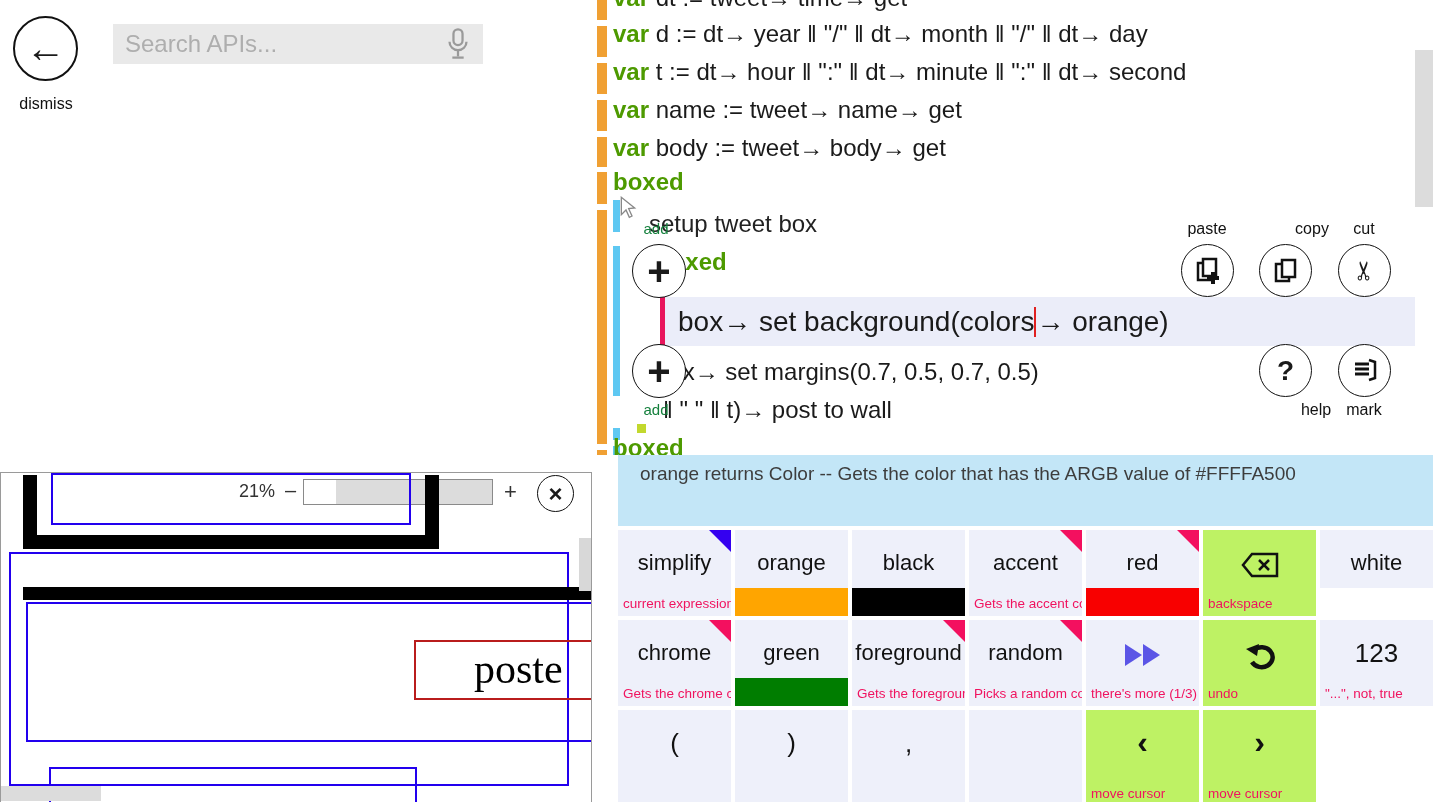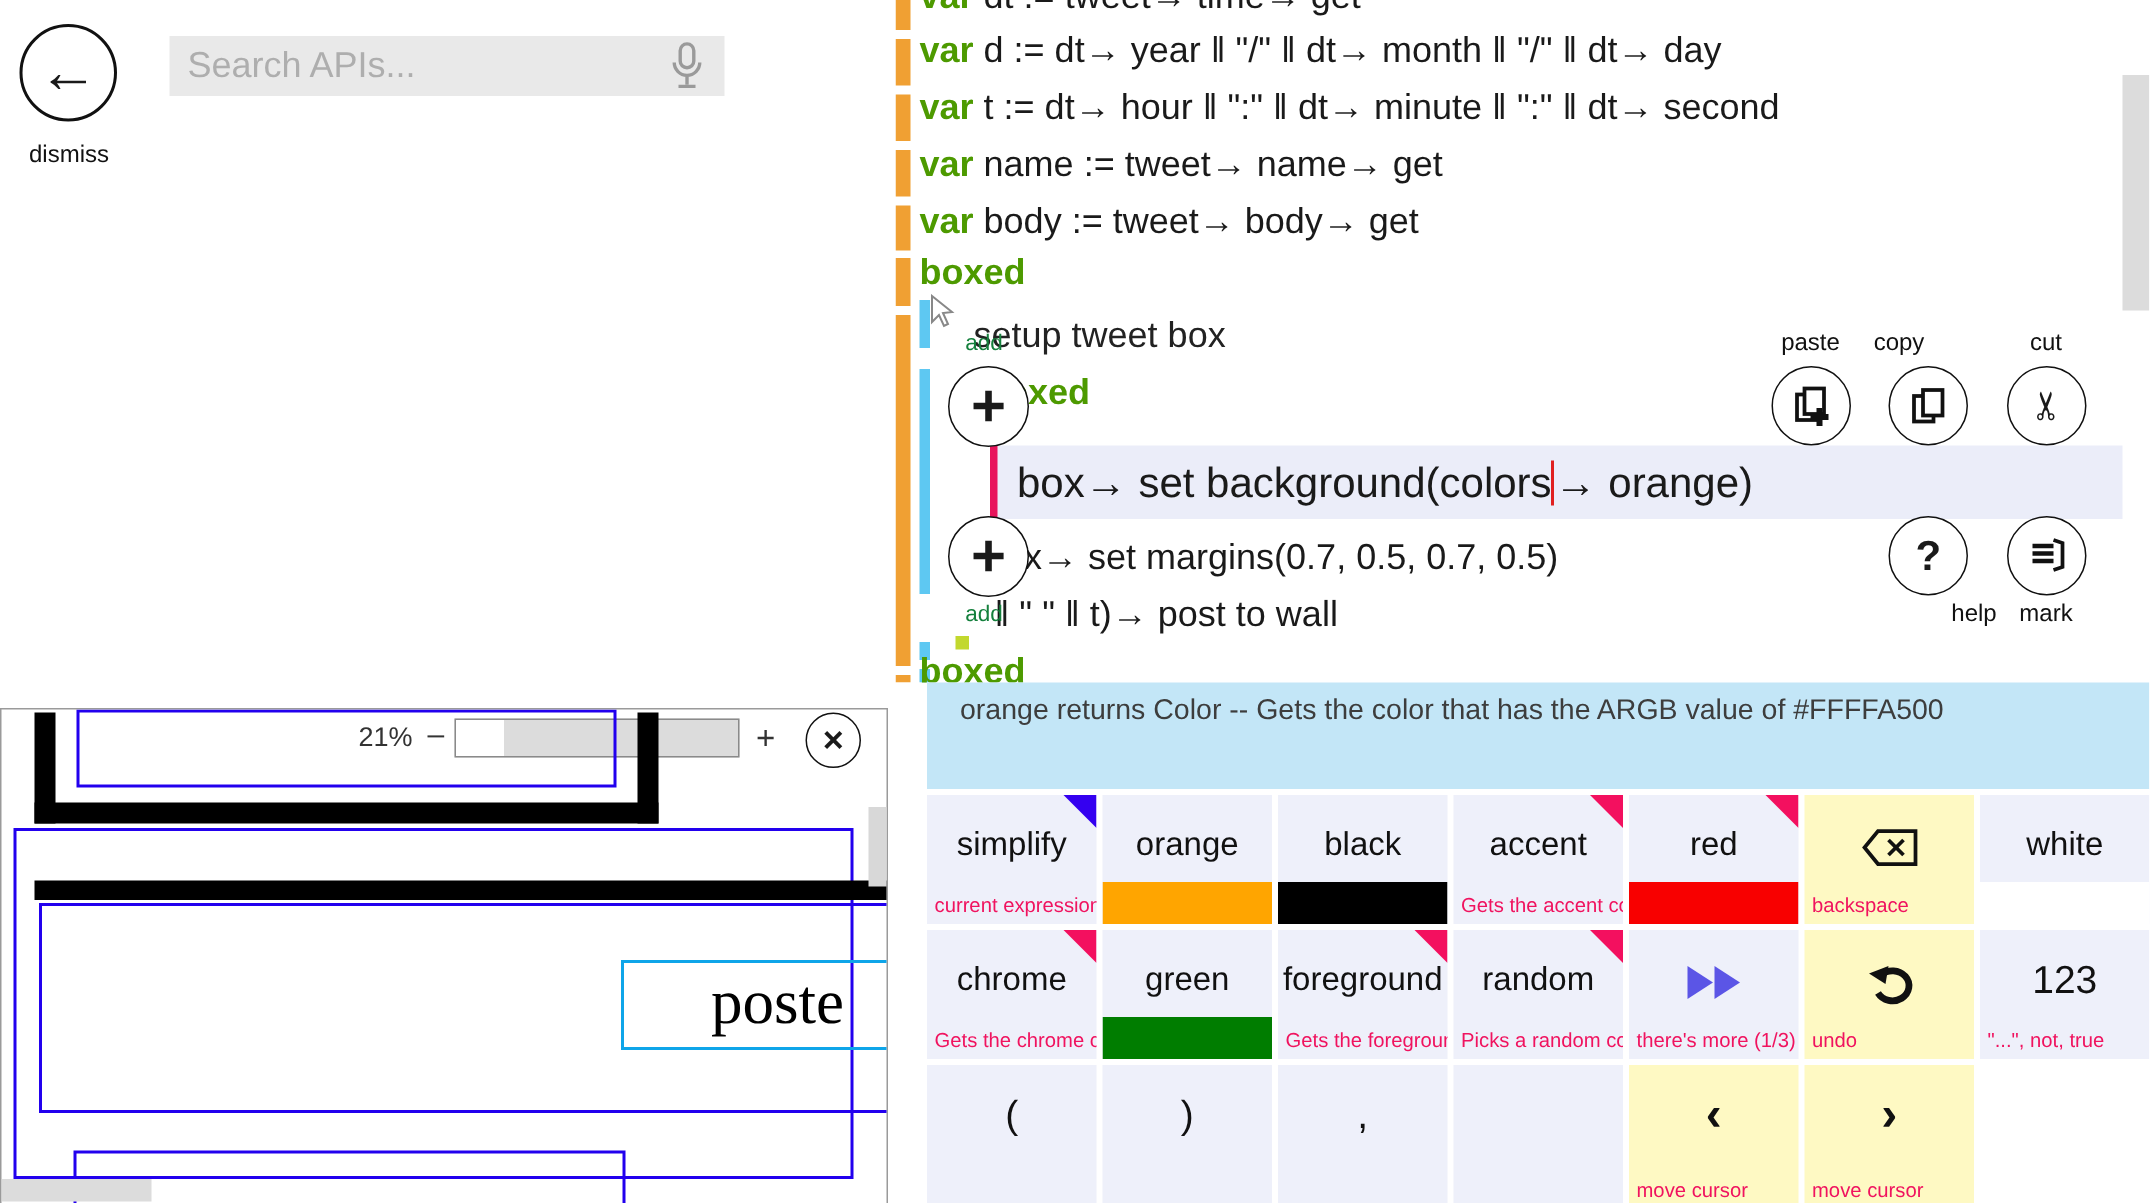--- a/index.html
+++ b/index.html
@@ -32,21 +32,21 @@
   .tool-label{position:absolute;width:70px;text-align:center;font-size:16px;color:#111;}
   .tool-circle{width:53px;height:53px;border-width:1.5px;}
   #scroll-right{left:1415px;top:50px;width:18px;height:157px;background:#dcdcdc;}
   
   #tooltip{left:618px;top:455px;width:815px;height:71px;background:#c3e6f7;box-sizing:border-box;
       padding:8px 0 0 22px;font-size:19px;color:#3d3d3d;}
   
   #keypad{left:618px;top:530px;width:815px;height:276px;display:grid;
       grid-template-columns:repeat(7,1fr);grid-template-rows:86px 86px 1fr;gap:4px;background:#fff;}
   .key{position:relative;background:#eef0fa;overflow:hidden;}
-  .key.gray{background:#fef9c3;}
+  .key.gray{background:#bef264;}
   .key.blank{background:#eef0fa;}
   .klabel{position:absolute;top:20px;left:0;right:0;text-align:center;font-size:22px;color:#111;}
   .klabel.sym{font-size:26px;top:18px;}
   .klabel.chev{font-size:32px;font-weight:bold;top:14px;}
   .ksub{position:absolute;left:5px;bottom:5px;font-size:13.5px;color:#f0135f;white-space:nowrap;}
   .swatch{position:absolute;left:0;right:0;bottom:0;height:28px;}
   .fold{position:absolute;top:0;right:0;width:0;height:0;border-left:22px solid transparent;}
   .fold.blue{border-top:22px solid #3400f0;}
   .fold.pink{border-top:22px solid #f3105f;}
   .kicon{position:absolute;top:22px;left:0;right:0;display:flex;justify-content:center;}
@@ -57,21 +57,21 @@
   #pv-minus{position:absolute;left:284px;top:6px;font-size:20px;color:#333;}
   #pv-slider{position:absolute;left:302px;top:6px;width:190px;height:26px;background:#dcdcdc;border:1px solid #8a8a8a;box-sizing:border-box;}
   #pv-slider-fill{position:absolute;left:0;top:0;bottom:0;width:32px;background:#fff;}
   #pv-plus{position:absolute;left:503px;top:6px;font-size:22px;color:#333;}
   #pv-close{left:536px;top:2px;width:37px;height:37px;font-size:24px;font-weight:bold;border-width:1.5px;}
   .pv-blue{position:absolute;border:2px solid #2200ee;box-sizing:border-box;}
   .pv-black{position:absolute;background:#000;}
   #pv-orange-box{position:absolute;left:50px;top:165px;width:340px;height:64px;background:#ffa500;
       border:5px dashed #cf1d00;box-sizing:border-box;overflow:hidden;
       font-family:"Liberation Serif", serif;font-size:41px;color:#000;white-space:nowrap;line-height:52px;}
-  #pv-poste-box{position:absolute;left:413px;top:167px;width:190px;height:60px;border:2px solid #0ea5e9;
+  #pv-poste-box{position:absolute;left:413px;top:167px;width:190px;height:60px;border:2px solid #b91c1c;
       box-sizing:border-box;overflow:hidden;font-family:"Liberation Serif", serif;font-size:42px;
       color:#000;white-space:nowrap;line-height:54px;padding-left:58px;}
   #pv-vscroll{position:absolute;left:578px;top:65px;width:14px;height:53px;background:#d8d8d8;}
   #pv-hscroll{position:absolute;left:0px;top:313px;width:100px;height:15px;background:#dcdcdc;}
 </style>
 </head>
 <body>
 
 <div id="app">
 
@@ -130,21 +130,21 @@
 
     <div class="tool-label" style="left:575px;top:220px">paste</div>
     <div class="circle-btn tool-circle" style="left:584px;top:244px">
       <svg width="28" height="28" viewBox="0 0 28 28">
         <rect x="4" y="6" width="13" height="17" fill="none" stroke="#111" stroke-width="2.5"></rect>
         <rect x="9" y="2" width="13" height="17" fill="#fff" stroke="#111" stroke-width="2.5"></rect>
         <line x1="19" y1="15" x2="19" y2="27" stroke="#111" stroke-width="4"></line>
         <line x1="13" y1="21" x2="25" y2="21" stroke="#111" stroke-width="4"></line>
       </svg>
     </div>
-    <div class="tool-label" style="left:634px;top:220px">copy</div>
+    <div class="tool-label" style="left:680px;top:220px">copy</div>
     <div class="circle-btn tool-circle" style="left:662px;top:244px">
       <svg width="26" height="26" viewBox="0 0 26 26">
         <rect x="3" y="6" width="13" height="17" fill="none" stroke="#111" stroke-width="2.5"></rect>
         <rect x="9" y="2" width="13" height="17" fill="#fff" stroke="#111" stroke-width="2.5"></rect>
       </svg>
     </div>
     <div class="tool-label" style="left:732px;top:220px">cut</div>
     <div class="circle-btn tool-circle" style="left:741px;top:244px">
       <span style="display:inline-block;transform:rotate(-90deg);font-size:26px;">✂</span>
     </div>

